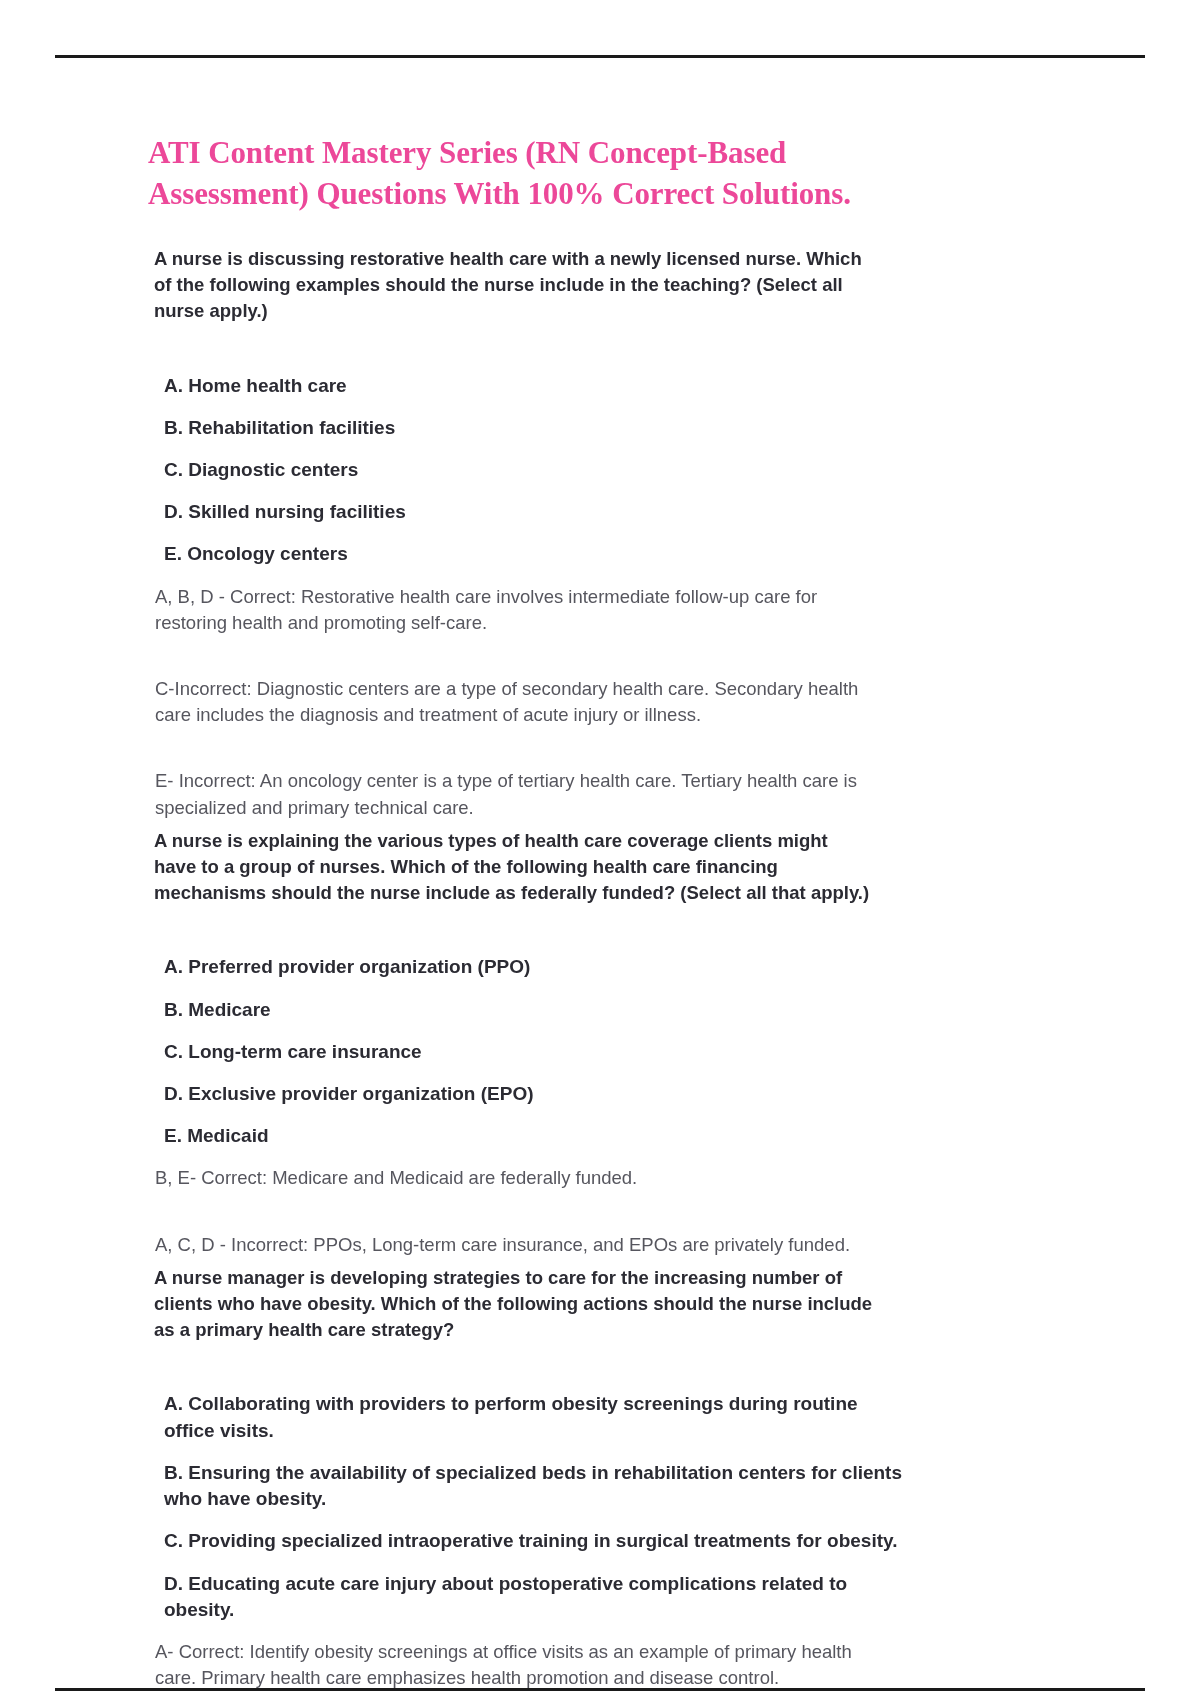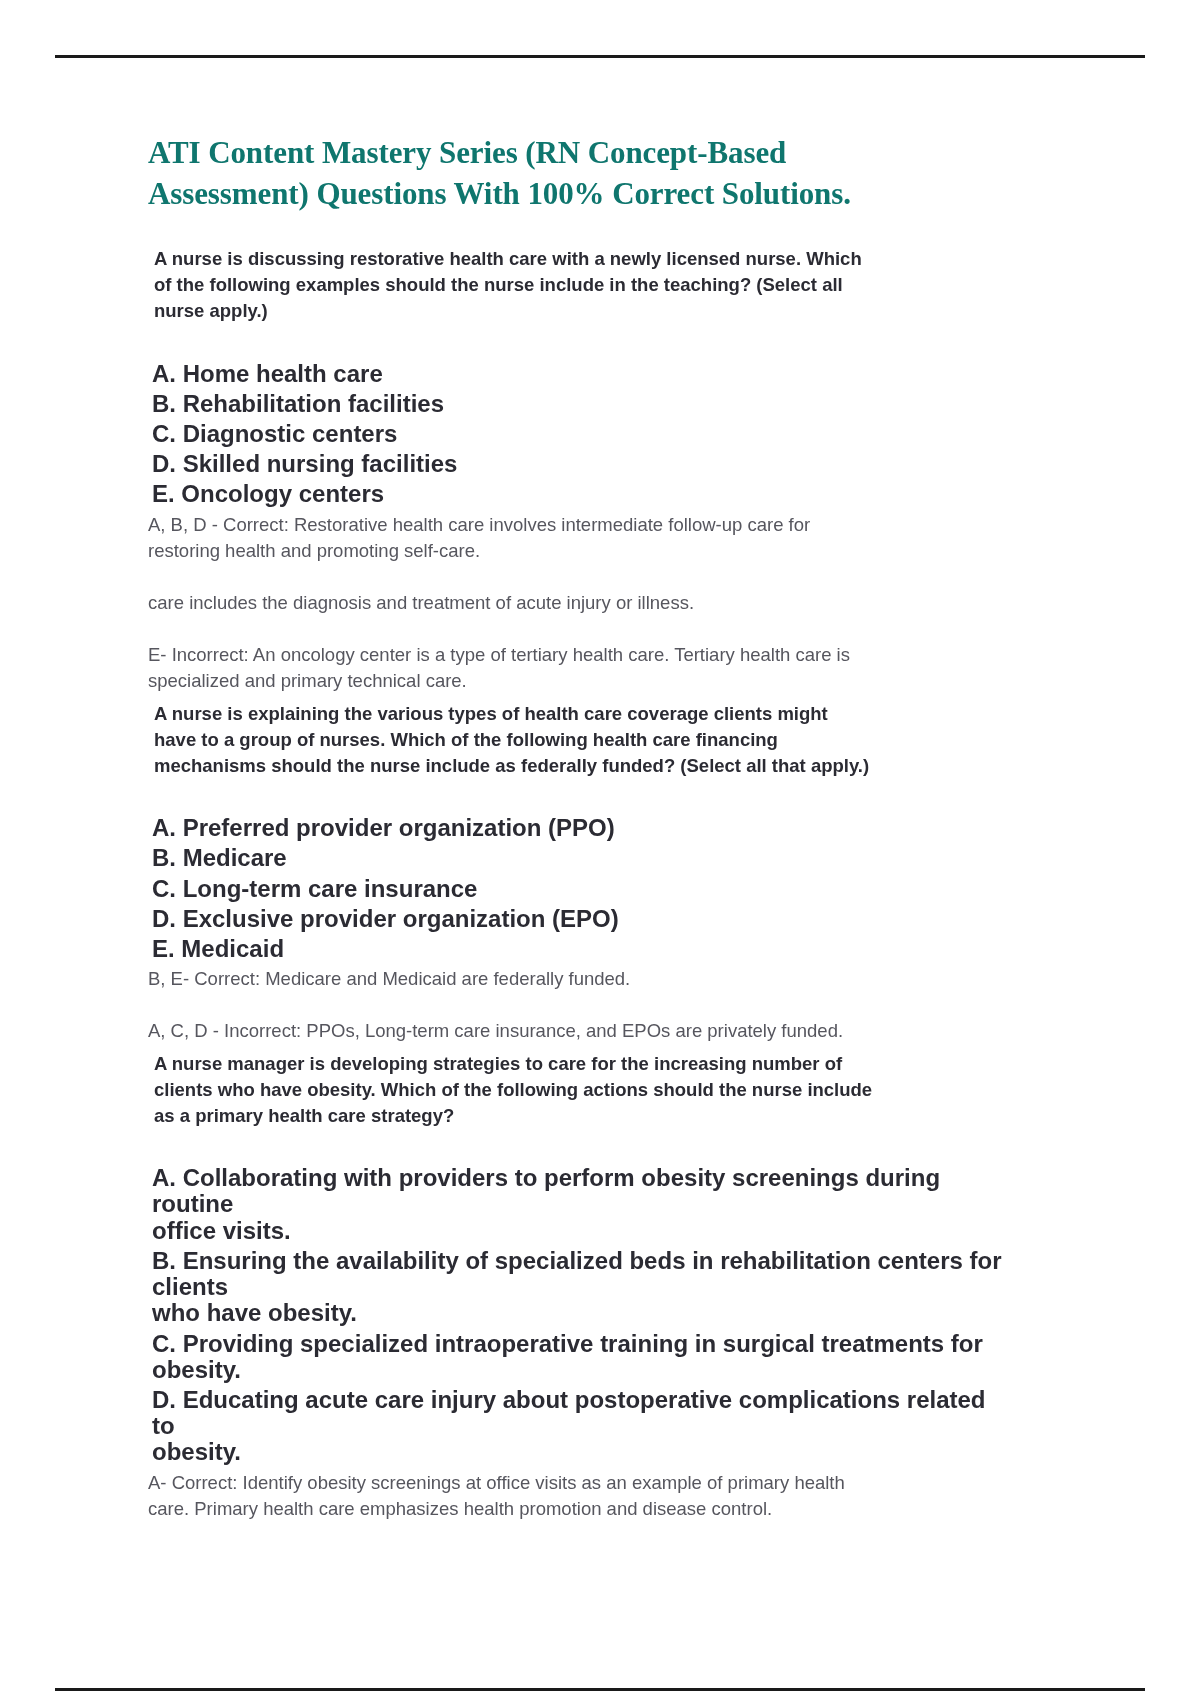--- a/index.html
+++ b/index.html
@@ -37,21 +37,21 @@
     left: 148px;
     top: 132px;
     width: 862px;
   }
 
   h1.doc-title {
     font-family: "Liberation Serif", serif;
     font-weight: bold;
     font-size: 31px;
     line-height: 41px;
-    color: #0f766e;
+    color: #ec4899;
     margin: 0 0 0 0;
     letter-spacing: -0.1px;
   }
   h1.doc-title .line { display: block; }
 
   .qblock { margin: 0; }
 
   .stem {
     font-family: "Liberation Sans", sans-serif;
     font-weight: bold;
@@ -63,34 +63,34 @@
   .stem .line { display: block; }
 
   .options {
     margin: 0;
     padding: 0;
     list-style: none;
   }
   .options li {
     font-family: "Liberation Sans", sans-serif;
     font-weight: bold;
-    font-size: 24px;
+    font-size: 19px;
     line-height: 26.2px;
     color: #2b2b33;
-    margin: 4px;
+    margin: 16px;
   }
   .options li .line { display: block; }
 
   .rationale {
     font-family: "Liberation Sans", sans-serif;
     font-weight: normal;
     font-size: 18.5px;
     line-height: 26.2px;
     color: #56565e;
-    margin: 0;
+    margin: 7px;
   }
   .rationale .line { display: block; }
 
   .gap-sm { height: 26px; }
   .spacer-title { height: 26px; }
 </style>
 </head>
 <body>
 
 <div class="page">
@@ -119,20 +119,21 @@
         <li>C. Diagnostic centers</li>
         <li>D. Skilled nursing facilities</li>
         <li>E. Oncology centers</li>
       </ul>
       <p class="rationale">
         <span class="line">A, B, D - Correct: Restorative health care involves intermediate follow-up care for</span>
         <span class="line">restoring health and promoting self-care.</span>
       </p>
       <div class="gap-sm"></div>
       <p class="rationale">
+        <span class="line">C-Incorrect: Diagnostic centers are a type of secondary health care. Secondary health</span>
         <span class="line">care includes the diagnosis and treatment of acute injury or illness.</span>
       </p>
       <div class="gap-sm"></div>
       <p class="rationale">
         <span class="line">E- Incorrect: An oncology center is a type of tertiary health care. Tertiary health care is</span>
         <span class="line">specialized and primary technical care.</span>
       </p>
     </section>
 
     <section class="qblock">

